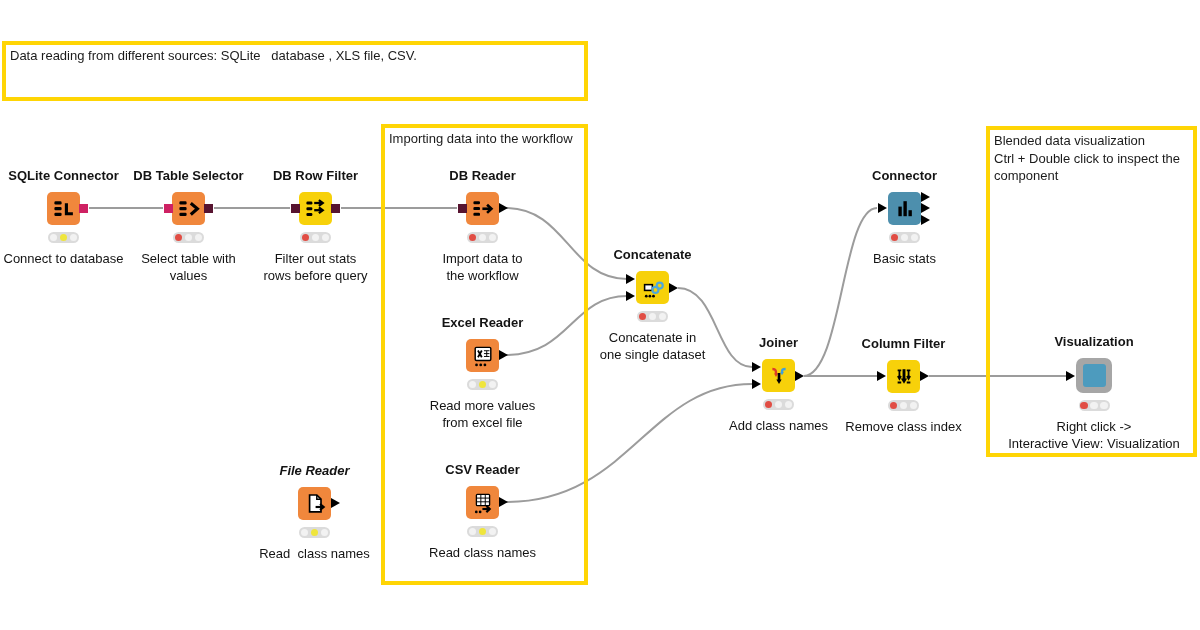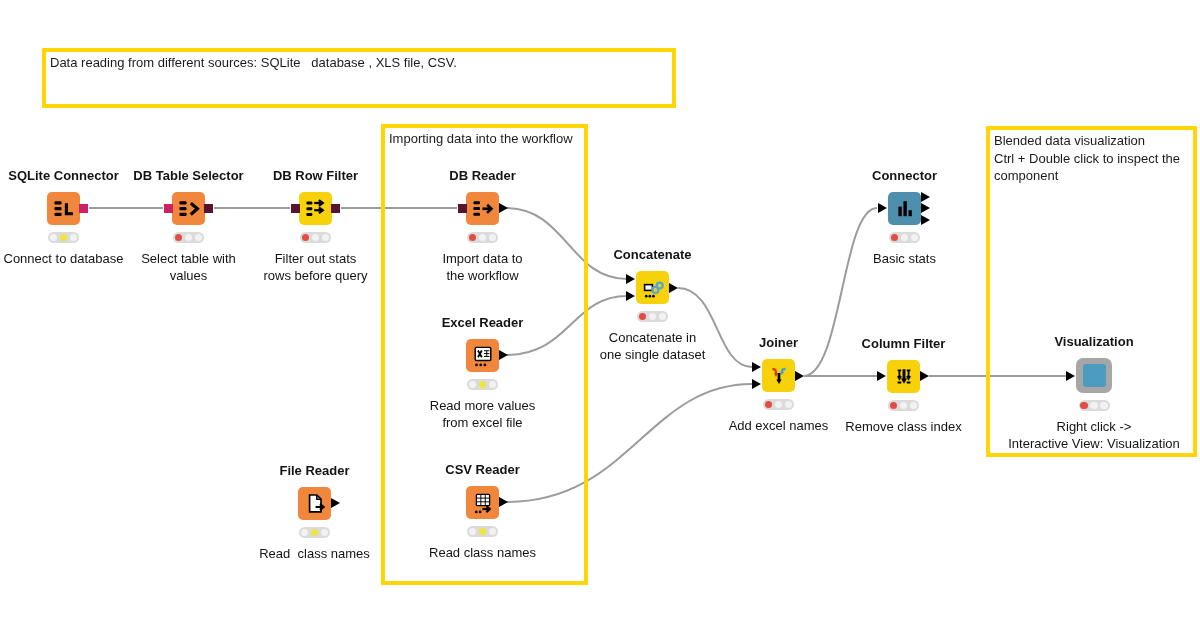--- a/index.html
+++ b/index.html
@@ -48,21 +48,21 @@
     <path class="wire" d="M341,208 H457"></path>
     <path class="wire" d="M506,208 C566,208 570,279 627,279"></path>
     <path class="wire" d="M506,355 C570,355 572,296 627,296"></path>
     <path class="wire" d="M678,288 C718,288 716,367 752,367"></path>
     <path class="wire" d="M506,502 C630,502 648,384 752,384"></path>
     <path class="wire" d="M804,376 H877"></path>
     <path class="wire" d="M804,376 C842,374 842,208 877,208"></path>
     <path class="wire" d="M929,376 H1066"></path>
   </svg>
 
-  <div class="ann" style="left:2px;top:48px;width:634px;height:60px;margin-left:40px;">
+  <div class="ann" style="left:2px;top:41px;width:586px;height:60px;">
     <div class="ann-text">
       <div class="ann-line">Data reading from different sources: SQLite   database , XLS file, CSV.</div>
     </div>
   </div>
 
   <div class="ann" style="left:381px;top:124px;width:207px;height:461px;">
     <div class="ann-text ann-wrap">Importing data into the workflow</div>
   </div>
 
   <div class="ann" style="left:986px;top:126px;width:211px;height:331px;">
@@ -209,21 +209,21 @@
   <div class="port-tri" style="top: 10.5px; left: 33px;"></div>
         </div>
         <div class="traffic" style="left: 1px; top: 40px;">
           <span class="dot"></span>
           <span class="dot lit-yellow"></span>
           <span class="dot"></span>
         </div>
         <div class="node-caption" style="width: 150px; left: -58.5px; top: 59px;">Read class names</div>
       </div>
       <div class="node" style="left: 298px; top: 487px;">
-        <div class="node-title" style="left: -68.5px;">File Reader</div>
+        <div class="node-title" style="left: -68.5px; font-style: italic;">File Reader</div>
         <div class="node-body orange" style="width: 33px; height: 33px;">
     <svg class="icon" width="24" height="24" viewBox="0 0 20 20">
       <path d="M5.5 2.5 H11.5 L15 6 V16.5 H5.5 Z" fill="#fff" stroke="#000" stroke-width="1.4"></path>
       <path d="M11.5 2.5 V6 H15" fill="none" stroke="#000" stroke-width="1.2"></path>
       <g fill="none" stroke="#000" stroke-width="1.8">
               <path d="M10.5 12.5 h6.5"></path>
               <path d="M14.2 10 L17.2 12.5 L14.2 15"></path>
             </g>
     </svg>
   <div class="port-tri" style="top: 10.5px; left: 33px;"></div>
@@ -275,21 +275,21 @@
     </svg>
   <div class="port-tri" style="top: 2.5px; left: -10px;"></div>
           <div class="port-tri" style="top: 19.5px; left: -10px;"></div>
           <div class="port-tri" style="top: 11.5px; left: 33px;"></div>
         </div>
         <div class="traffic" style="left: 1px; top: 40px;">
           <span class="dot lit-red"></span>
           <span class="dot"></span>
           <span class="dot"></span>
         </div>
-        <div class="node-caption" style="width: 150px; left: -58.5px; top: 59px;">Add excel names</div>
+        <div class="node-caption" style="width: 150px; left: -58.5px; top: 59px;">Add class names</div>
       </div>
       <div class="node" style="left: 888px; top: 192px;">
         <div class="node-title" style="left: -68.5px;">Connector</div>
         <div class="node-body blue" style="width: 33px; height: 33px;">
     <svg class="icon" width="24" height="24" viewBox="0 0 20 20">
       <g fill="#000">
               <rect x="4.5" y="8" width="2.8" height="8"></rect>
               <rect x="8.7" y="3.5" width="2.8" height="12.5"></rect>
               <rect x="12.9" y="11" width="2.8" height="5"></rect>
             </g>

